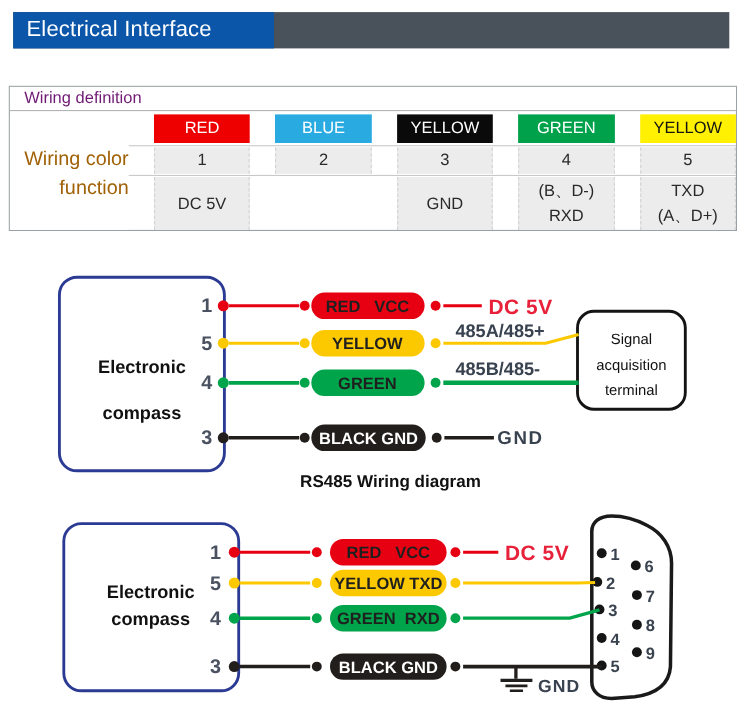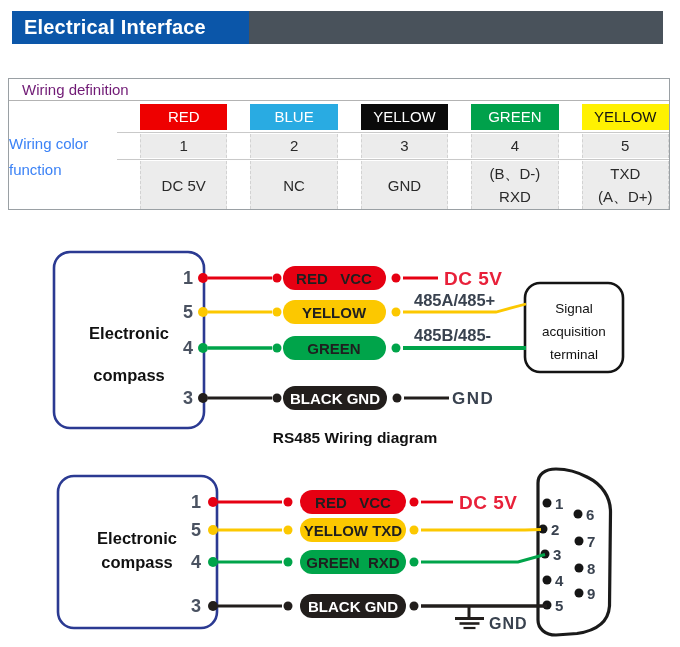--- a/index.html
+++ b/index.html
@@ -2,33 +2,33 @@
 <html><head>
 <meta charset="utf-8">
 <style>
   html,body{margin:0;padding:0}
   body{
     width:680px;height:647px;position:relative;overflow:hidden;
     background:#ffffff;font-family:"Liberation Sans",sans-serif;
   }
   
   .header-bar{position:absolute;left:12px;top:11px;width:651px;height:33px;background:#49525b;display:flex}
-  .header-blue{width:237px;height:100%;background:#0b56a9;color:#fff;font-weight:bold;
+  .header-blue{width:237px;height:100%;background:#0b56a9;color:#fff;font-weight:normal;
     font-size:20px;line-height:33px;padding-left:12px;box-sizing:border-box;letter-spacing:.2px}
   
   .wtable{position:absolute;left:8px;top:78px;width:662px;height:132px;border:1.5px solid #9aa0a4;
     box-sizing:border-box;background:#fff}
   .wt-title{height:21px;line-height:21px;padding-left:13px;font-size:15px;color:#701a75;
     border-bottom:1px solid #b3b3b3;position:relative;z-index:2;background:#fff}
   .hline{position:absolute;left:0;right:0;height:1px;background:#c9c9c9;z-index:0}
   .hline-a{top:53px}
   .hline-b{top:80px}
   .wt-body{display:flex;padding-top:3px;position:relative}
-  .wt-label{width:110px;display:flex;flex-direction:column;justify-content:center;align-items:flex-start;
-    font-size:15px;color:#3b82f6;line-height:26px;background:#fff;z-index:1;height:105px}
+  .wt-label{width:110px;display:flex;flex-direction:column;justify-content:center;align-items:flex-end;
+    font-size:18px;color:#a16207;line-height:26px;background:#fff;z-index:1;height:105px}
   .wt-col{width:89px;margin-left:23px;display:flex;flex-direction:column;z-index:1}
   .wt-col:first-of-type{margin-left:2px}
   .wt-chip{height:26px;line-height:26px;text-align:center;font-size:15px;color:#fff}
   .wt-chip.dark{color:#141414}
   .wt-num{height:24px;line-height:24px;text-align:center;font-size:15px;color:#2a2a2a;
     background:#ececec;margin-top:4px;border-left:1px dashed #d2d2d2;border-right:1px dashed #d2d2d2;box-sizing:border-box}
   .wt-func{height:48px;display:flex;flex-direction:column;justify-content:center;text-align:center;
     font-size:15px;color:#2a2a2a;line-height:23px;background:#ececec;margin-top:3px;
     border-left:1px dashed #d2d2d2;border-right:1px dashed #d2d2d2;box-sizing:border-box}
   
@@ -65,24 +65,20 @@
     <div class="wt-col">
       <div class="wt-chip" style="background: rgb(238, 0, 0);">RED</div>
       <div class="wt-num">1</div>
       <div class="wt-func">
         <div>DC 5V</div>
       </div>
     </div>
     <div class="wt-col">
       <div class="wt-chip" style="background: rgb(41, 171, 226);">BLUE</div>
       <div class="wt-num">2</div>
-      <div class="wt-func">
-        <div>NC</div>
-        <div></div>
-      </div>
     </div>
     <div class="wt-col">
       <div class="wt-chip" style="background: rgb(10, 10, 10);">YELLOW</div>
       <div class="wt-num">3</div>
       <div class="wt-func">
         <div>GND</div>
         <div></div>
       </div>
     </div>
     <div class="wt-col">

